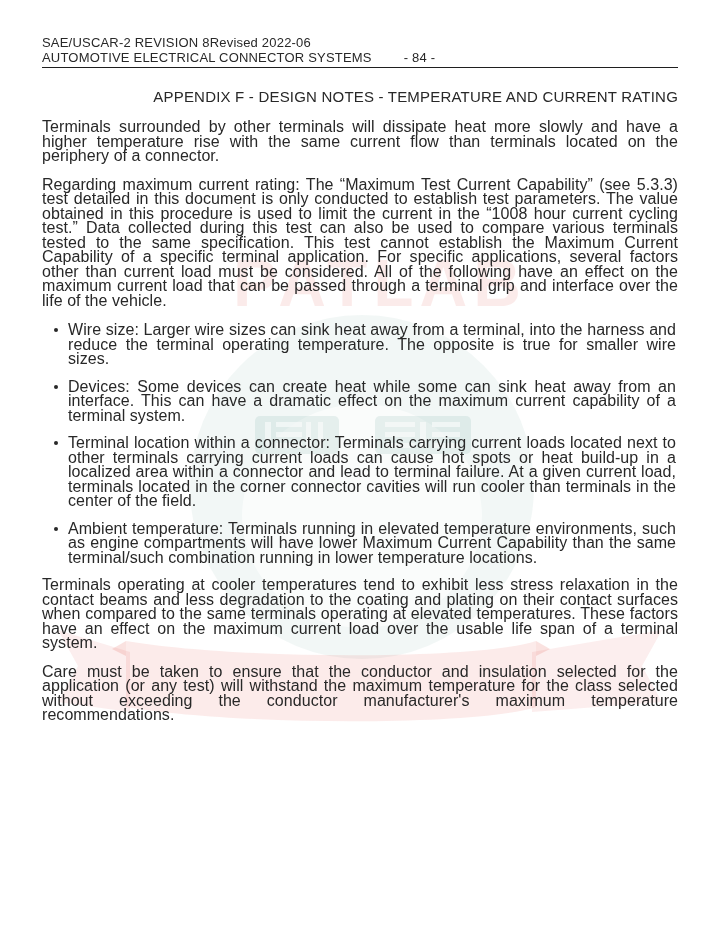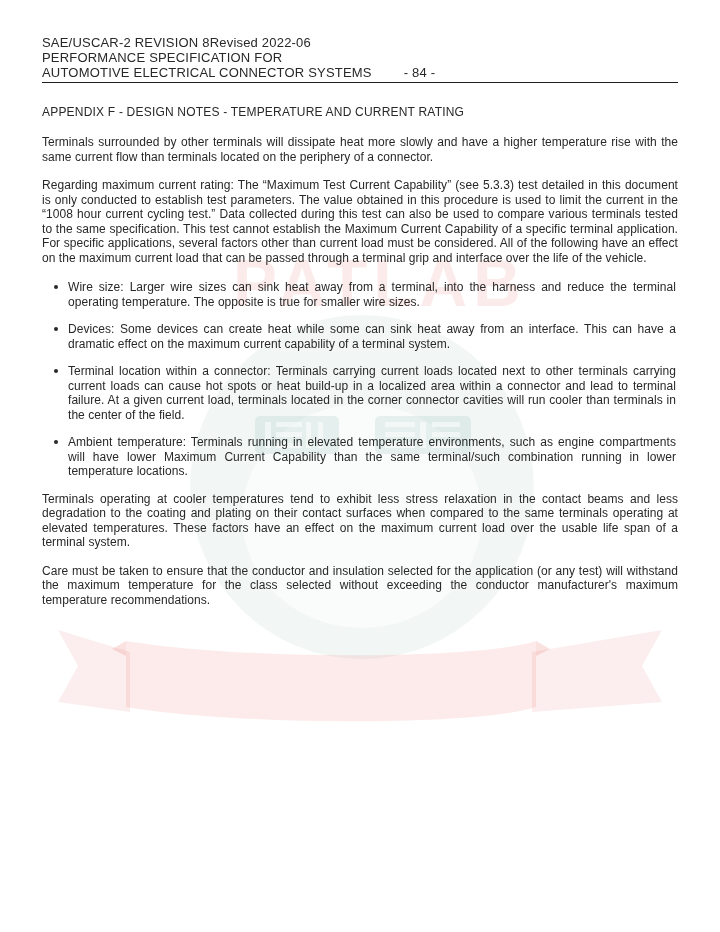--- a/index.html
+++ b/index.html
@@ -37,28 +37,28 @@
     justify-content: flex-start;
     align-items: baseline;
   }
   .hdr-rule {
     padding-bottom: 2px;
     border-bottom: 1.5px solid #1f1f1f;
     gap: 32px;
   }
   .appendix-title {
     margin: 22px 0 16px 0;
-    font-size: 12px;
+    font-size: 15px;
     line-height: 14px;
     font-weight: normal;
-    text-align: left;
+    text-align: right;
     letter-spacing: 0.2px;
   }
   .body-text {
-    font-size: 12px;
+    font-size: 16px;
     line-height: 14.5px;
     text-align: justify;
     letter-spacing: 0.05px;
   }
   .body-text p {
     margin: 0 0 14px 0;
   }
   ul.bullets {
     list-style: none;
     margin: 15px 2px 0 0;
@@ -121,23 +121,20 @@
     </g>
   </svg>
 
   <div class="content">
 
     <header class="hdr">
       <div class="hdr-row">
         <span>SAE/USCAR-2 REVISION 8</span>
         <span>Revised 2022-06</span>
       </div>
-      <div class="hdr-row">
-        <span>PERFORMANCE SPECIFICATION FOR</span>
-      </div>
       <div class="hdr-row hdr-rule">
         <span>AUTOMOTIVE ELECTRICAL CONNECTOR SYSTEMS</span>
         <span>- 84 -</span>
       </div>
     </header>
 
     <h1 class="appendix-title">APPENDIX F - DESIGN NOTES - TEMPERATURE AND CURRENT RATING</h1>
 
     <div class="body-text">
       <p>Terminals surrounded by other terminals will dissipate heat more slowly and have a higher temperature rise with the same current flow than terminals located on the periphery of a connector.</p>

